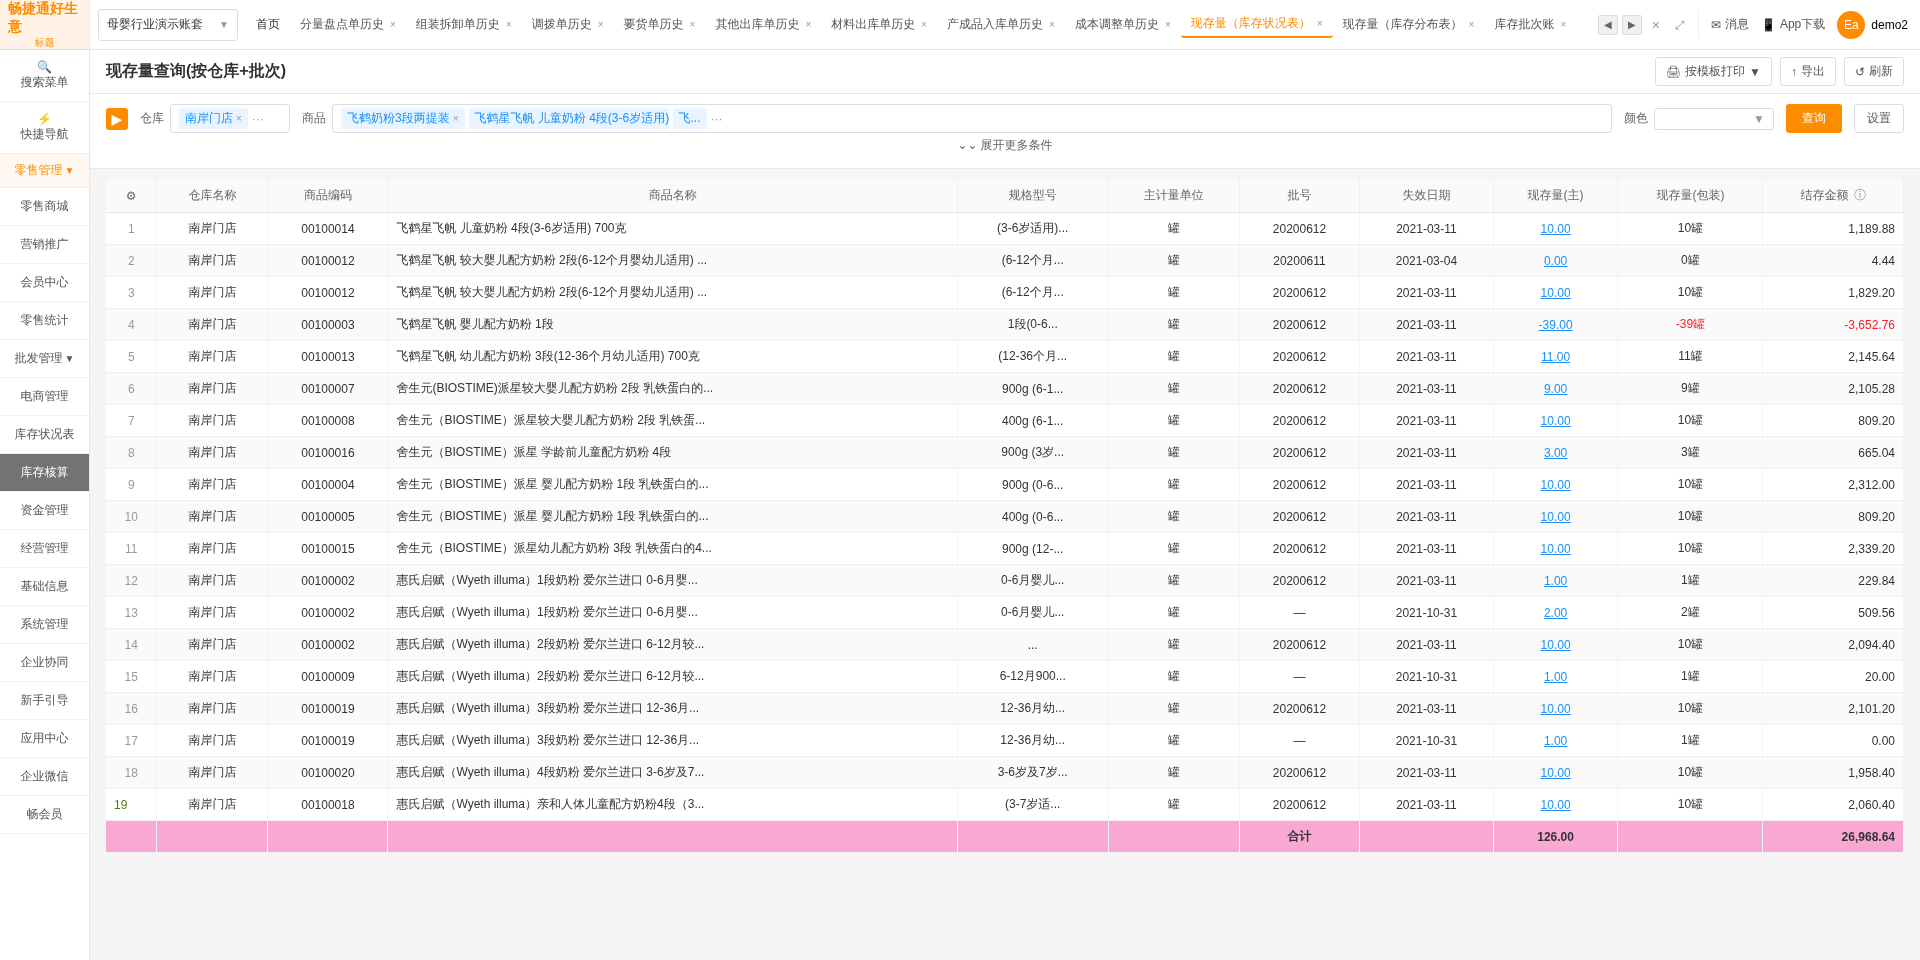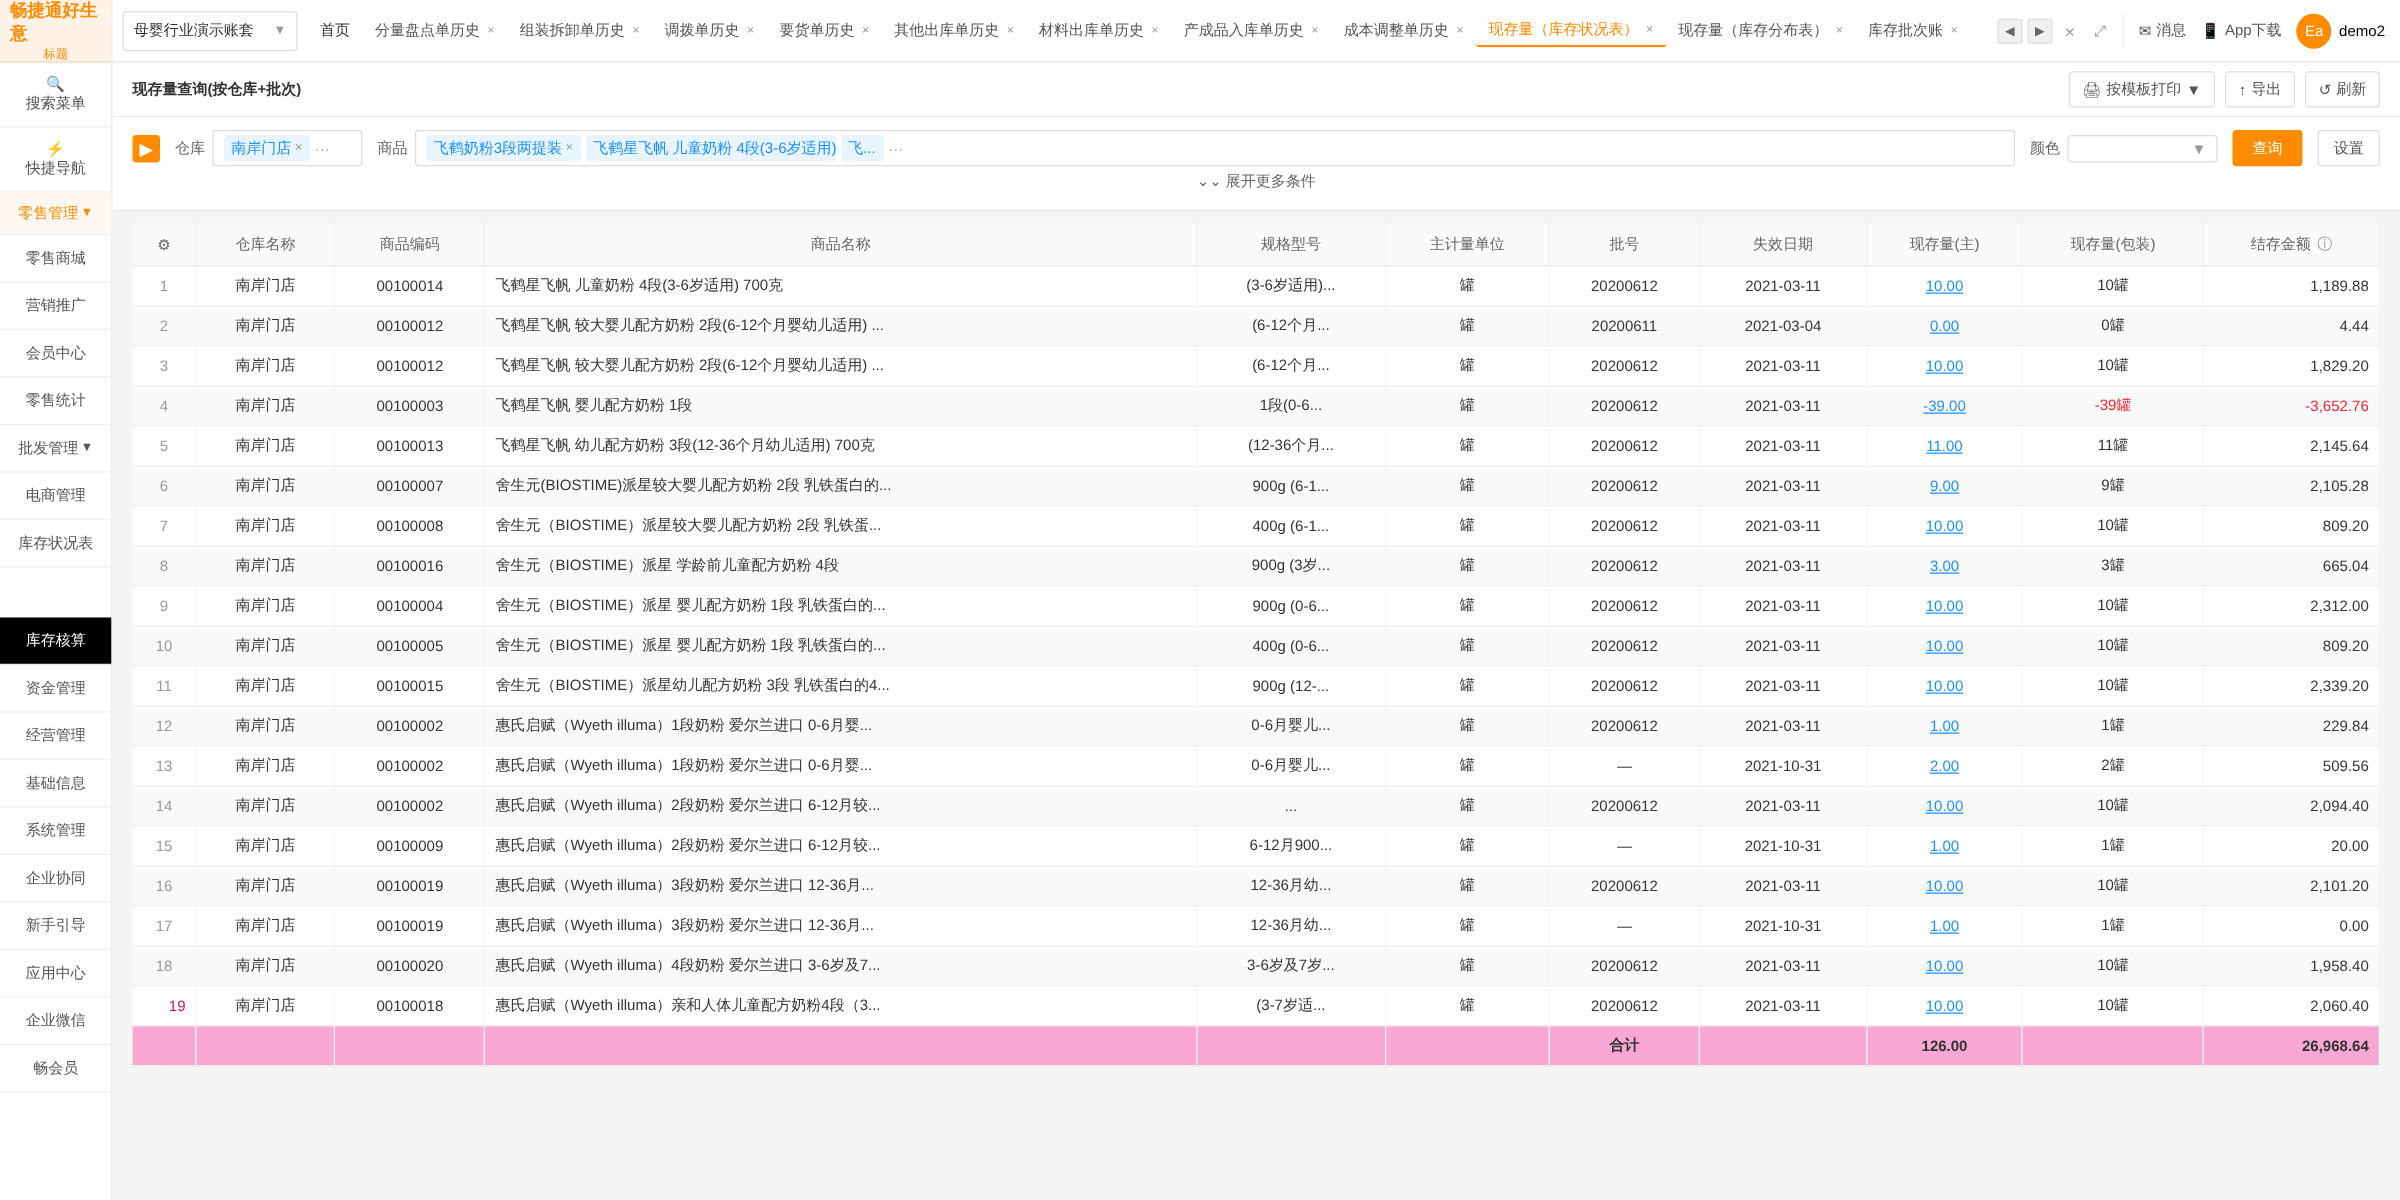--- a/index.html
+++ b/index.html
@@ -1,34 +1,34 @@
 <!DOCTYPE html>
 <html><head>
   <meta charset="utf-8">
   <style>
     * { box-sizing: border-box; margin: 0; padding: 0; font-family: 'Microsoft YaHei', Arial, sans-serif; font-size: 12px; }
     body { background: #f5f5f5; display: flex; height: 960px; overflow: hidden; }
 
     
     .sidebar { width: 90px; background: #fff; display: flex; flex-direction: column; border-right: 1px solid #e8e8e8; flex-shrink: 0; }
     .sidebar-item { padding: 10px 4px; text-align: center; color: #555; cursor: pointer; border-bottom: 1px solid #f0f0f0; font-size: 11px; transition: background 0.2s; }
-    .sidebar-item.active { background: #000000; color: #fff; margin-top: 40px; }
+    .sidebar-item.active { background: #737373; color: #fff; }
 
     
     .main { flex: 1; display: flex; flex-direction: column; overflow: hidden; }
     .top-nav-item { padding: 4px 10px; color: #555; cursor: pointer; white-space: nowrap; font-size: 12px; display: flex; align-items: center; gap: 4px; border-radius: 3px; }
     .top-nav-item .close-x { color: #999; font-size: 10px; margin-left: 2px; }
     .top-nav-item.home { color: #333; font-weight: 500; }
     .nav-arrow { width: 20px; height: 20px; background: #f0f0f0; border: 1px solid #ddd; cursor: pointer; display: flex; align-items: center; justify-content: center; border-radius: 2px; color: #666; font-size: 10px; }
     .nav-close { width: 20px; height: 20px; cursor: pointer; display: flex; align-items: center; justify-content: center; color: #999; font-size: 14px; }
     .nav-expand { width: 20px; height: 20px; cursor: pointer; display: flex; align-items: center; justify-content: center; color: #999; font-size: 12px; }
 
     
     .header-bar { background: #fff; border-bottom: 1px solid #e8e8e8; height: 44px; display: flex; align-items: center; padding: 0 16px; flex-shrink: 0; }
-    .header-title { font-size: 12px; font-weight: 600; color: #333; }
+    .header-title { font-size: 16px; font-weight: 600; color: #333; }
     .header-actions { margin-left: auto; display: flex; align-items: center; gap: 8px; }
     .btn-template { background: #fff; border: 1px solid #ddd; color: #555; padding: 5px 10px; cursor: pointer; border-radius: 3px; display: flex; align-items: center; gap: 4px; font-size: 12px; }
     .btn-export { background: #fff; border: 1px solid #ddd; color: #555; padding: 5px 10px; cursor: pointer; border-radius: 3px; display: flex; align-items: center; gap: 4px; font-size: 12px; }
     .btn-refresh { background: #fff; border: 1px solid #ddd; color: #555; padding: 5px 10px; cursor: pointer; border-radius: 3px; display: flex; align-items: center; gap: 4px; font-size: 12px; }
 
     
     .filter-area { background: #fff; padding: 10px 16px; border-bottom: 1px solid #e8e8e8; flex-shrink: 0; }
     .filter-row { display: flex; align-items: center; gap: 12px; flex-wrap: nowrap; }
     .filter-expand-btn { width: 22px; height: 22px; background: #ff8c00; color: #fff; border: none; cursor: pointer; border-radius: 3px; display: flex; align-items: center; justify-content: center; font-size: 14px; flex-shrink: 0; }
     .filter-group { display: flex; align-items: center; gap: 6px; }
@@ -559,21 +559,21 @@
     <td class="td-left">惠氏启赋（Wyeth illuma）4段奶粉 爱尔兰进口 3-6岁及7...</td>
     <td>3-6岁及7岁...</td>
     <td>罐</td>
     <td>20200612</td>
     <td>2021-03-11</td>
     <td class="text-underline">10.00</td>
     <td class="">10罐</td>
     <td class="td-right ">1,958.40</td>
   </tr>
           <tr>
-    <td style="text-align:right;color:#be185d;">19</td>
+    <td style="text-align:left;color:#4d7c0f;">19</td>
     <td>南岸门店</td>
     <td>00100018</td>
     <td class="td-left">惠氏启赋（Wyeth illuma）亲和人体儿童配方奶粉4段（3...</td>
     <td>(3-7岁适...</td>
     <td>罐</td>
     <td>20200612</td>
     <td>2021-03-11</td>
     <td class="text-underline">10.00</td>
     <td class="">10罐</td>
     <td class="td-right ">2,060.40</td>

